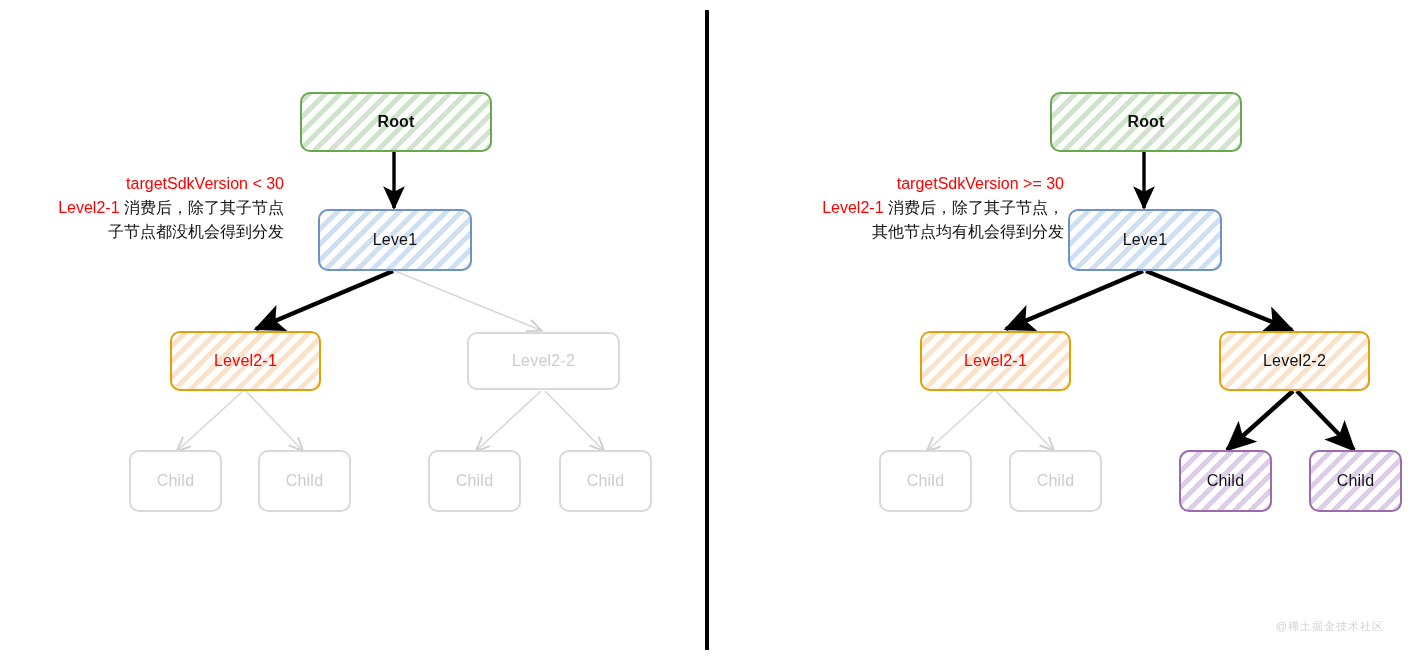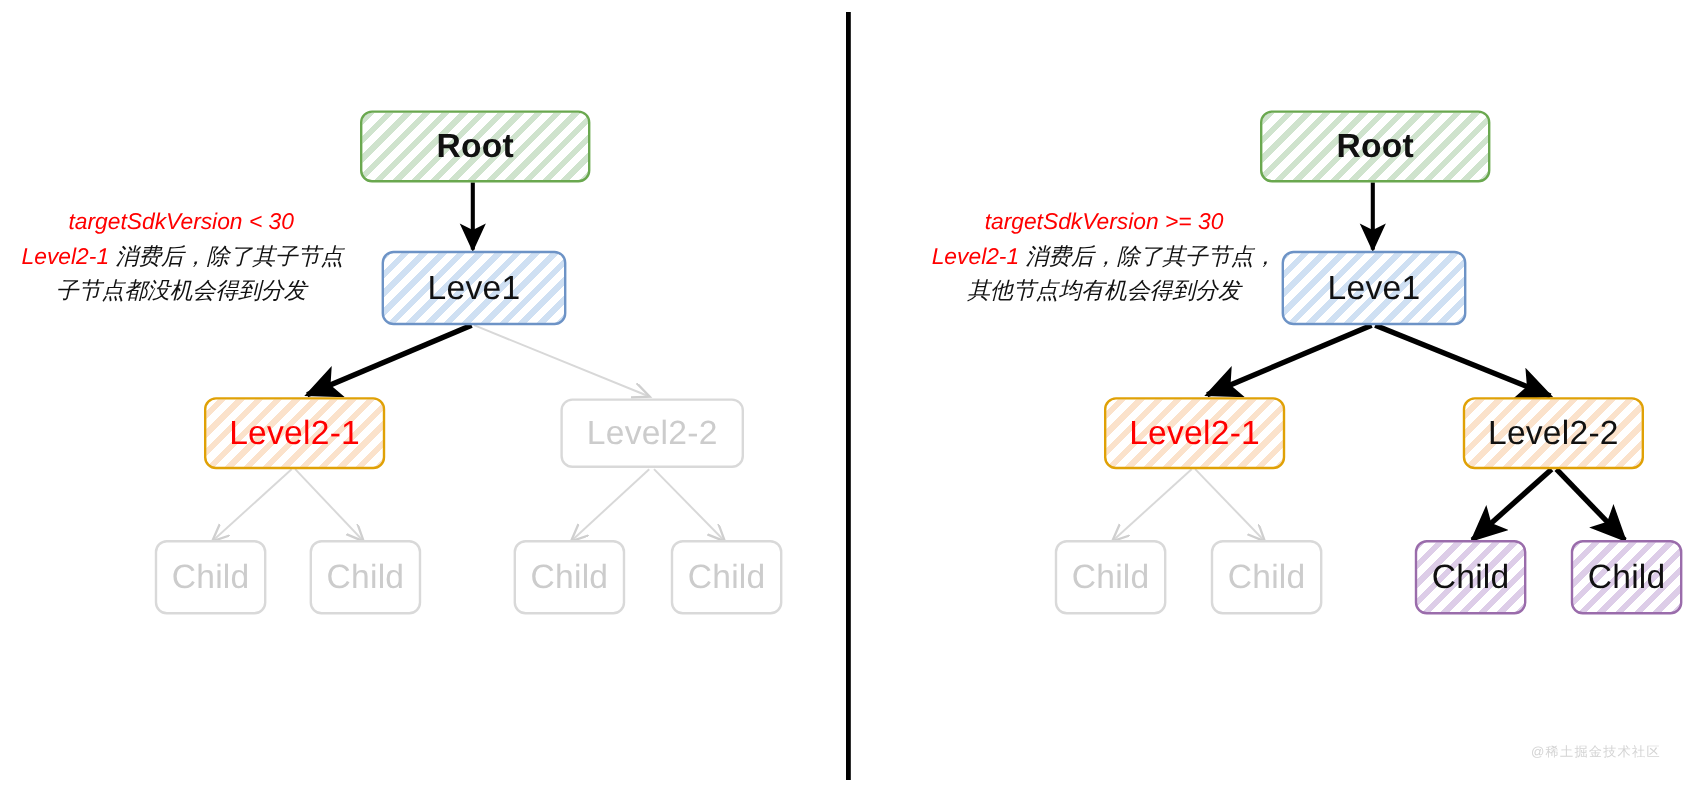--- a/index.html
+++ b/index.html
@@ -43,21 +43,21 @@
   }
 
   
   .node {
     position: absolute;
     box-sizing: border-box;
     border-radius: 10px;
     display: flex;
     align-items: center;
     justify-content: center;
-    font-size: 28px;
+    font-size: 16px;
     letter-spacing: .2px;
     z-index: 5;
     background-color: #ffffff;
     background-repeat: repeat;
   }
 
   .node.green {
     border: 2px solid #6aa84f;
     background-image: repeating-linear-gradient(
       -45deg,
@@ -94,27 +94,26 @@
   .node.muted {
     border: 2px solid #d9d9d9;
     background-image: none;
     background-color: #ffffff;
     color: #cccccc;
   }
 
   
   .annotation {
     position: absolute;
-    text-align: center;
-    font-size: 19px;
+    text-align: right;
+    font-size: 16px;
     line-height: 1.5;
     color: #111111;
     z-index: 6;
     white-space: nowrap;
-    font-style: italic;
   }
   .annotation .hdr { color: #ff0000; display: block; }
   .annotation .l2  { color: #ff0000; }
 
   .watermark {
     position: absolute;
     right: 28px;
     bottom: 30px;
     font-size: 11px;
     color: #d4d4d4;

